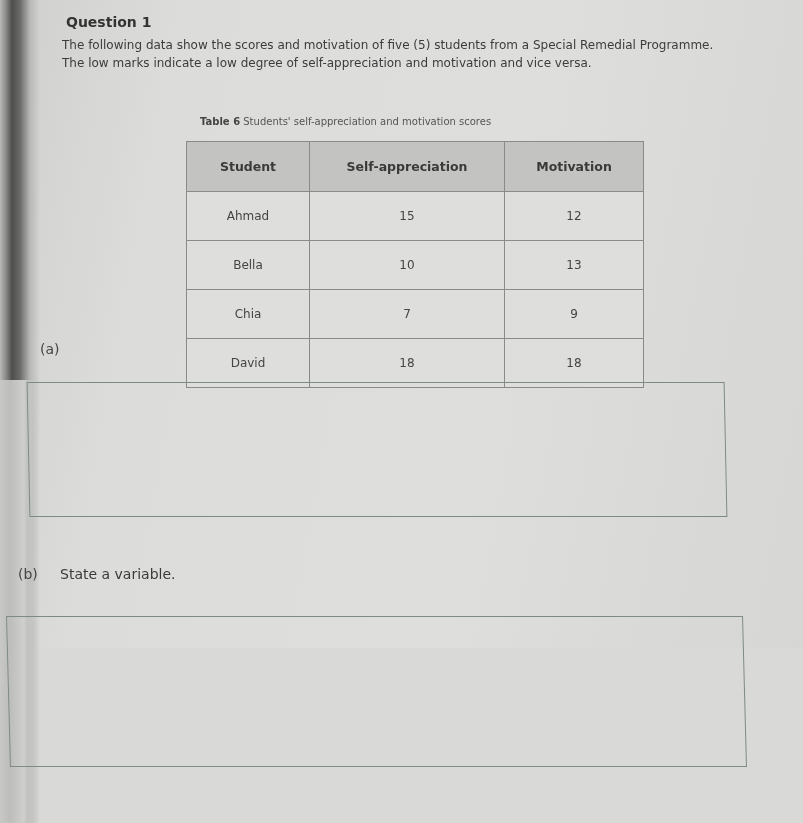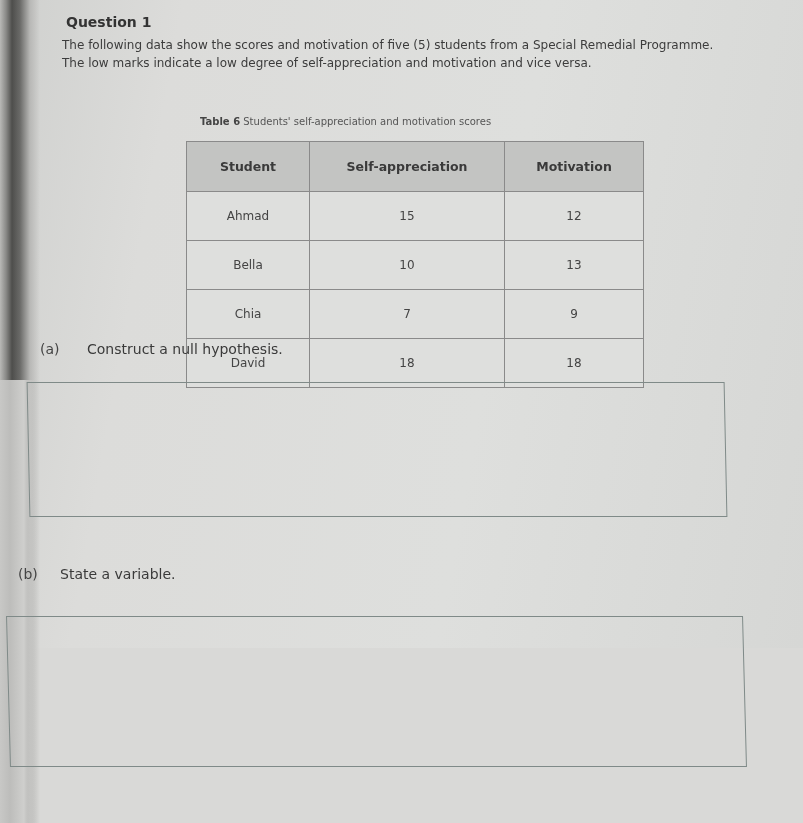--- a/index.html
+++ b/index.html
@@ -134,19 +134,18 @@
       </tr>
       <tr>
         <td>David</td>
         <td>18</td>
         <td>18</td>
       </tr>
     </tbody>
   </table>
 
   <div class="part-label" style="left:40px; top:341px;">(a)</div>
-  <div class="part-text" style="left:87px; top:341px;">Construct a null hypothesis.</div>
   <div class="answer-box" style="left:28px; top:382px; width:696px; height:133px; transform: skewX(1.2deg);"></div>
 
   <div class="part-label" style="left:18px; top:566px;">(b)</div>
   <div class="part-text" style="left:60px; top:566px;">State a variable.</div>
   <div class="answer-box" style="left:8px; top:616px; width:735px; height:149px; transform: skewX(1.5deg);"></div>
 </div>
 
 </body></html>

